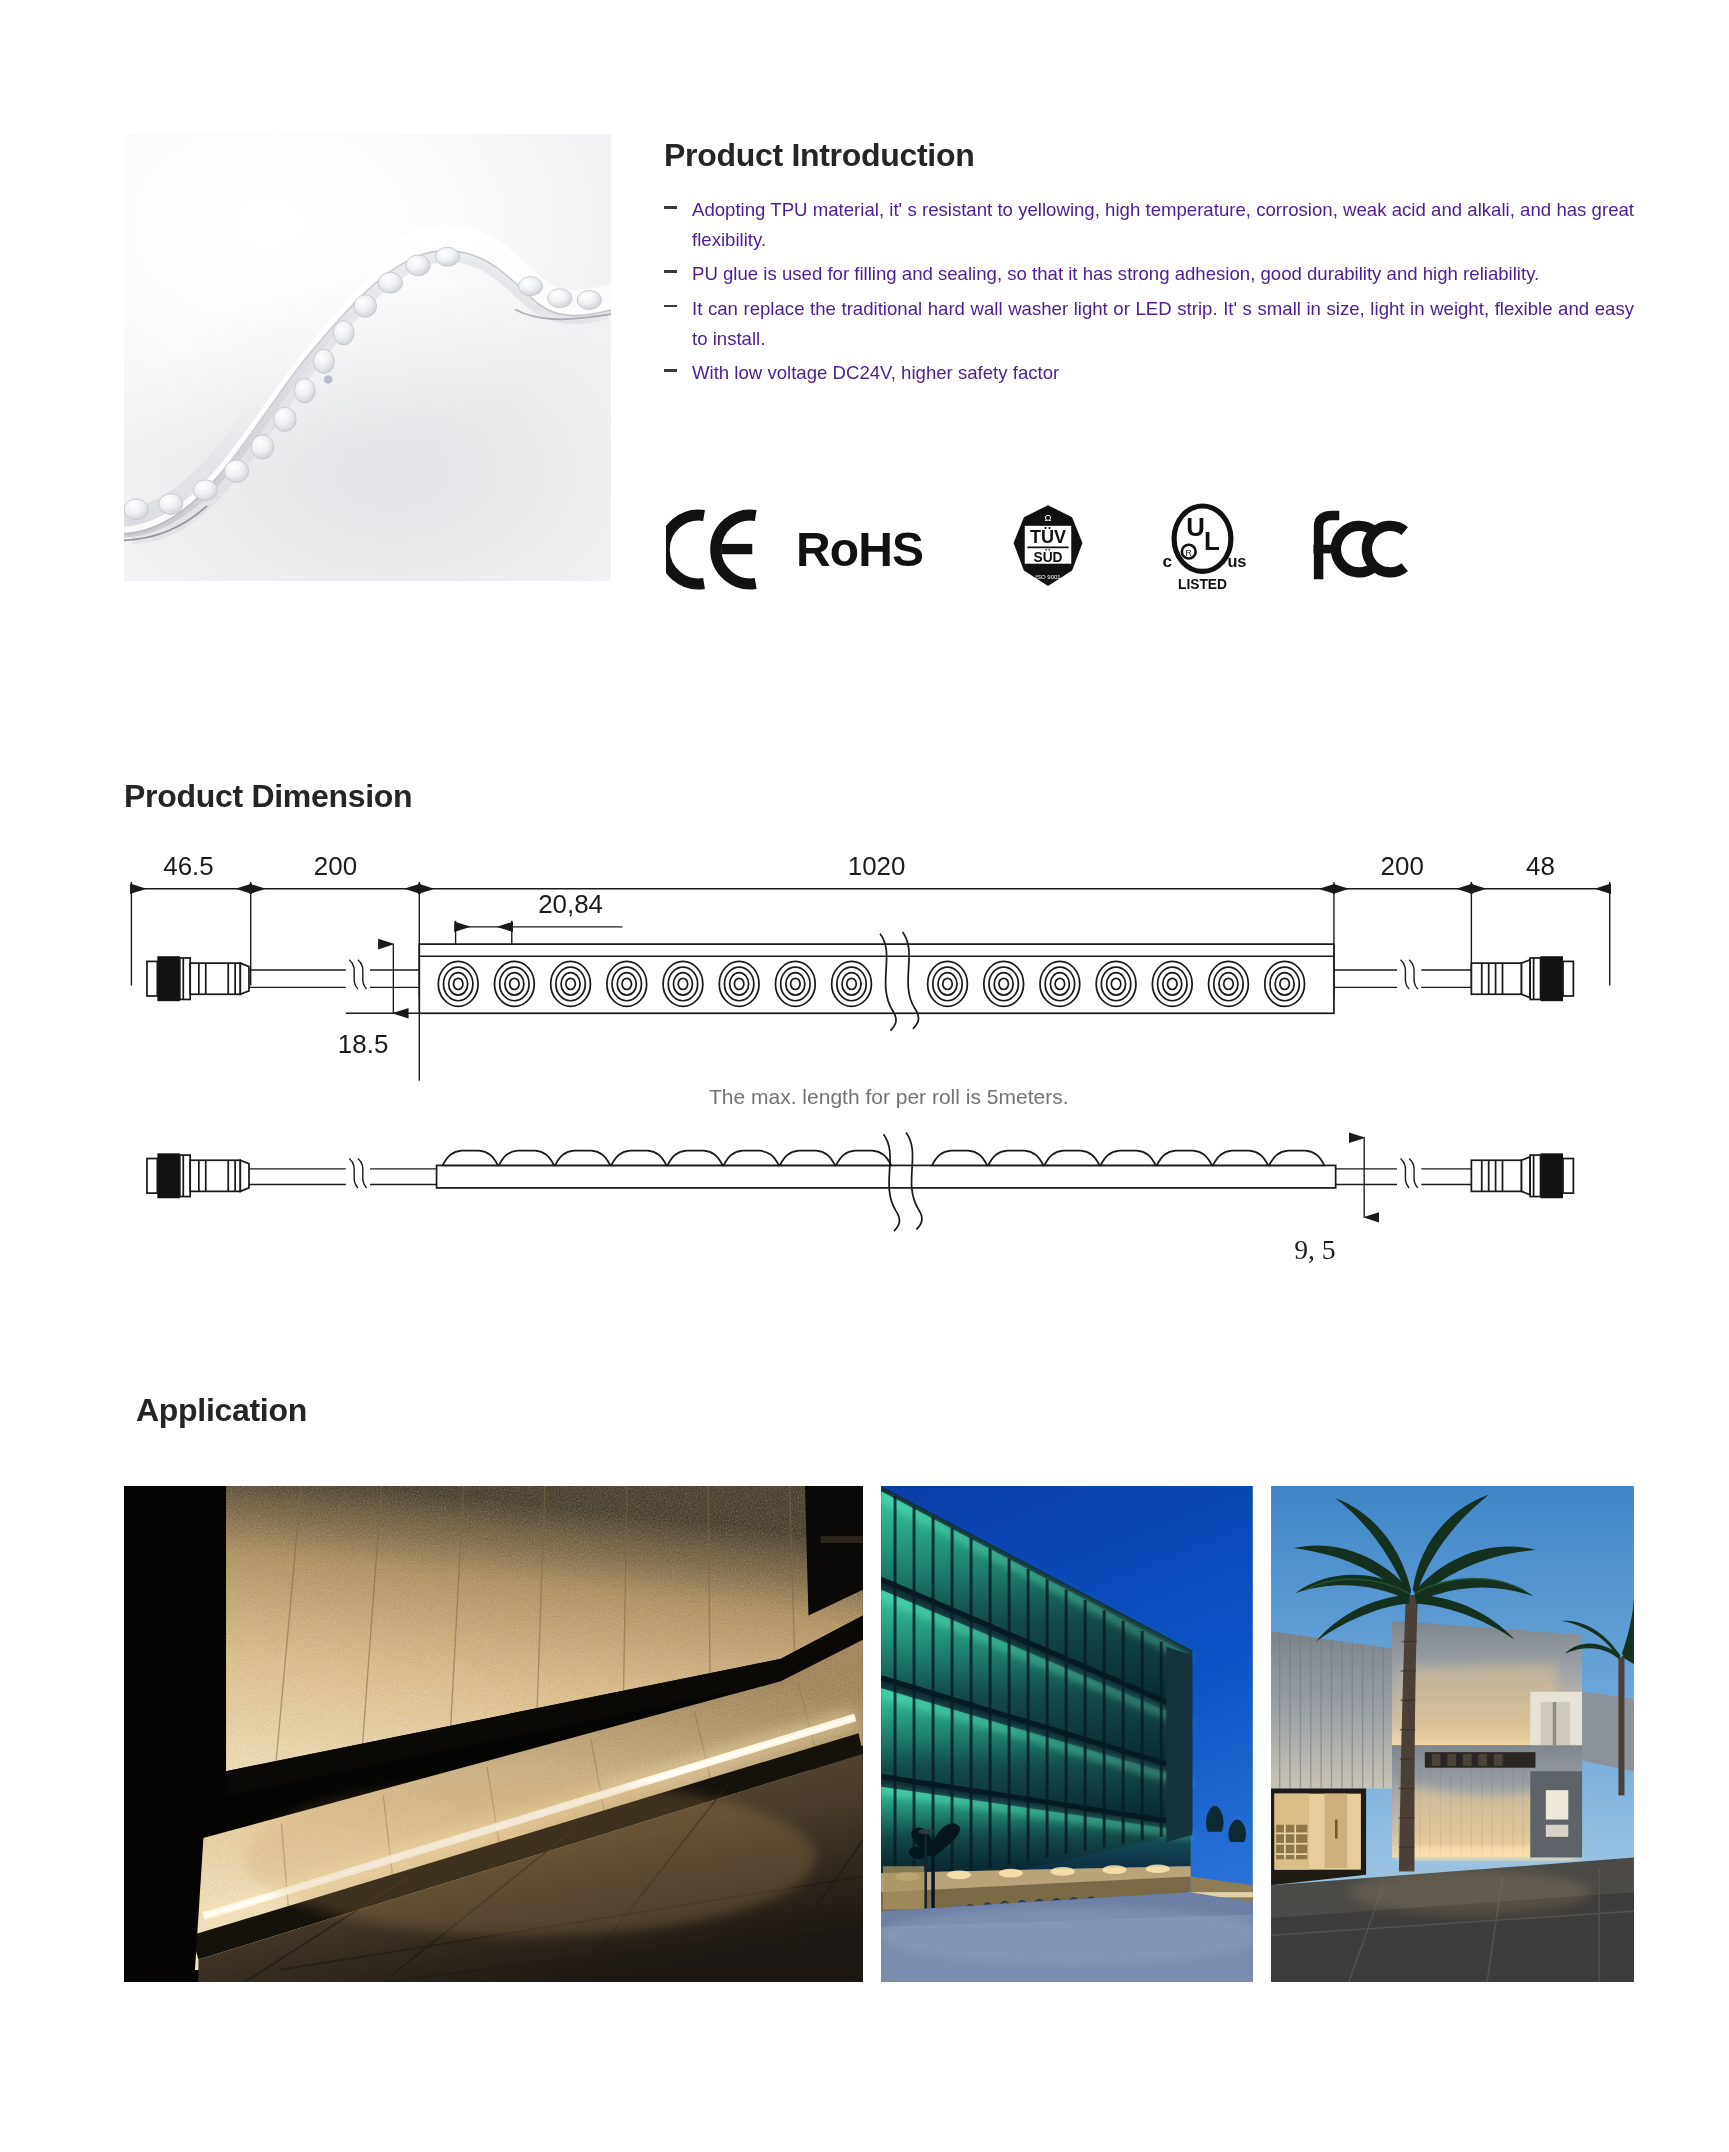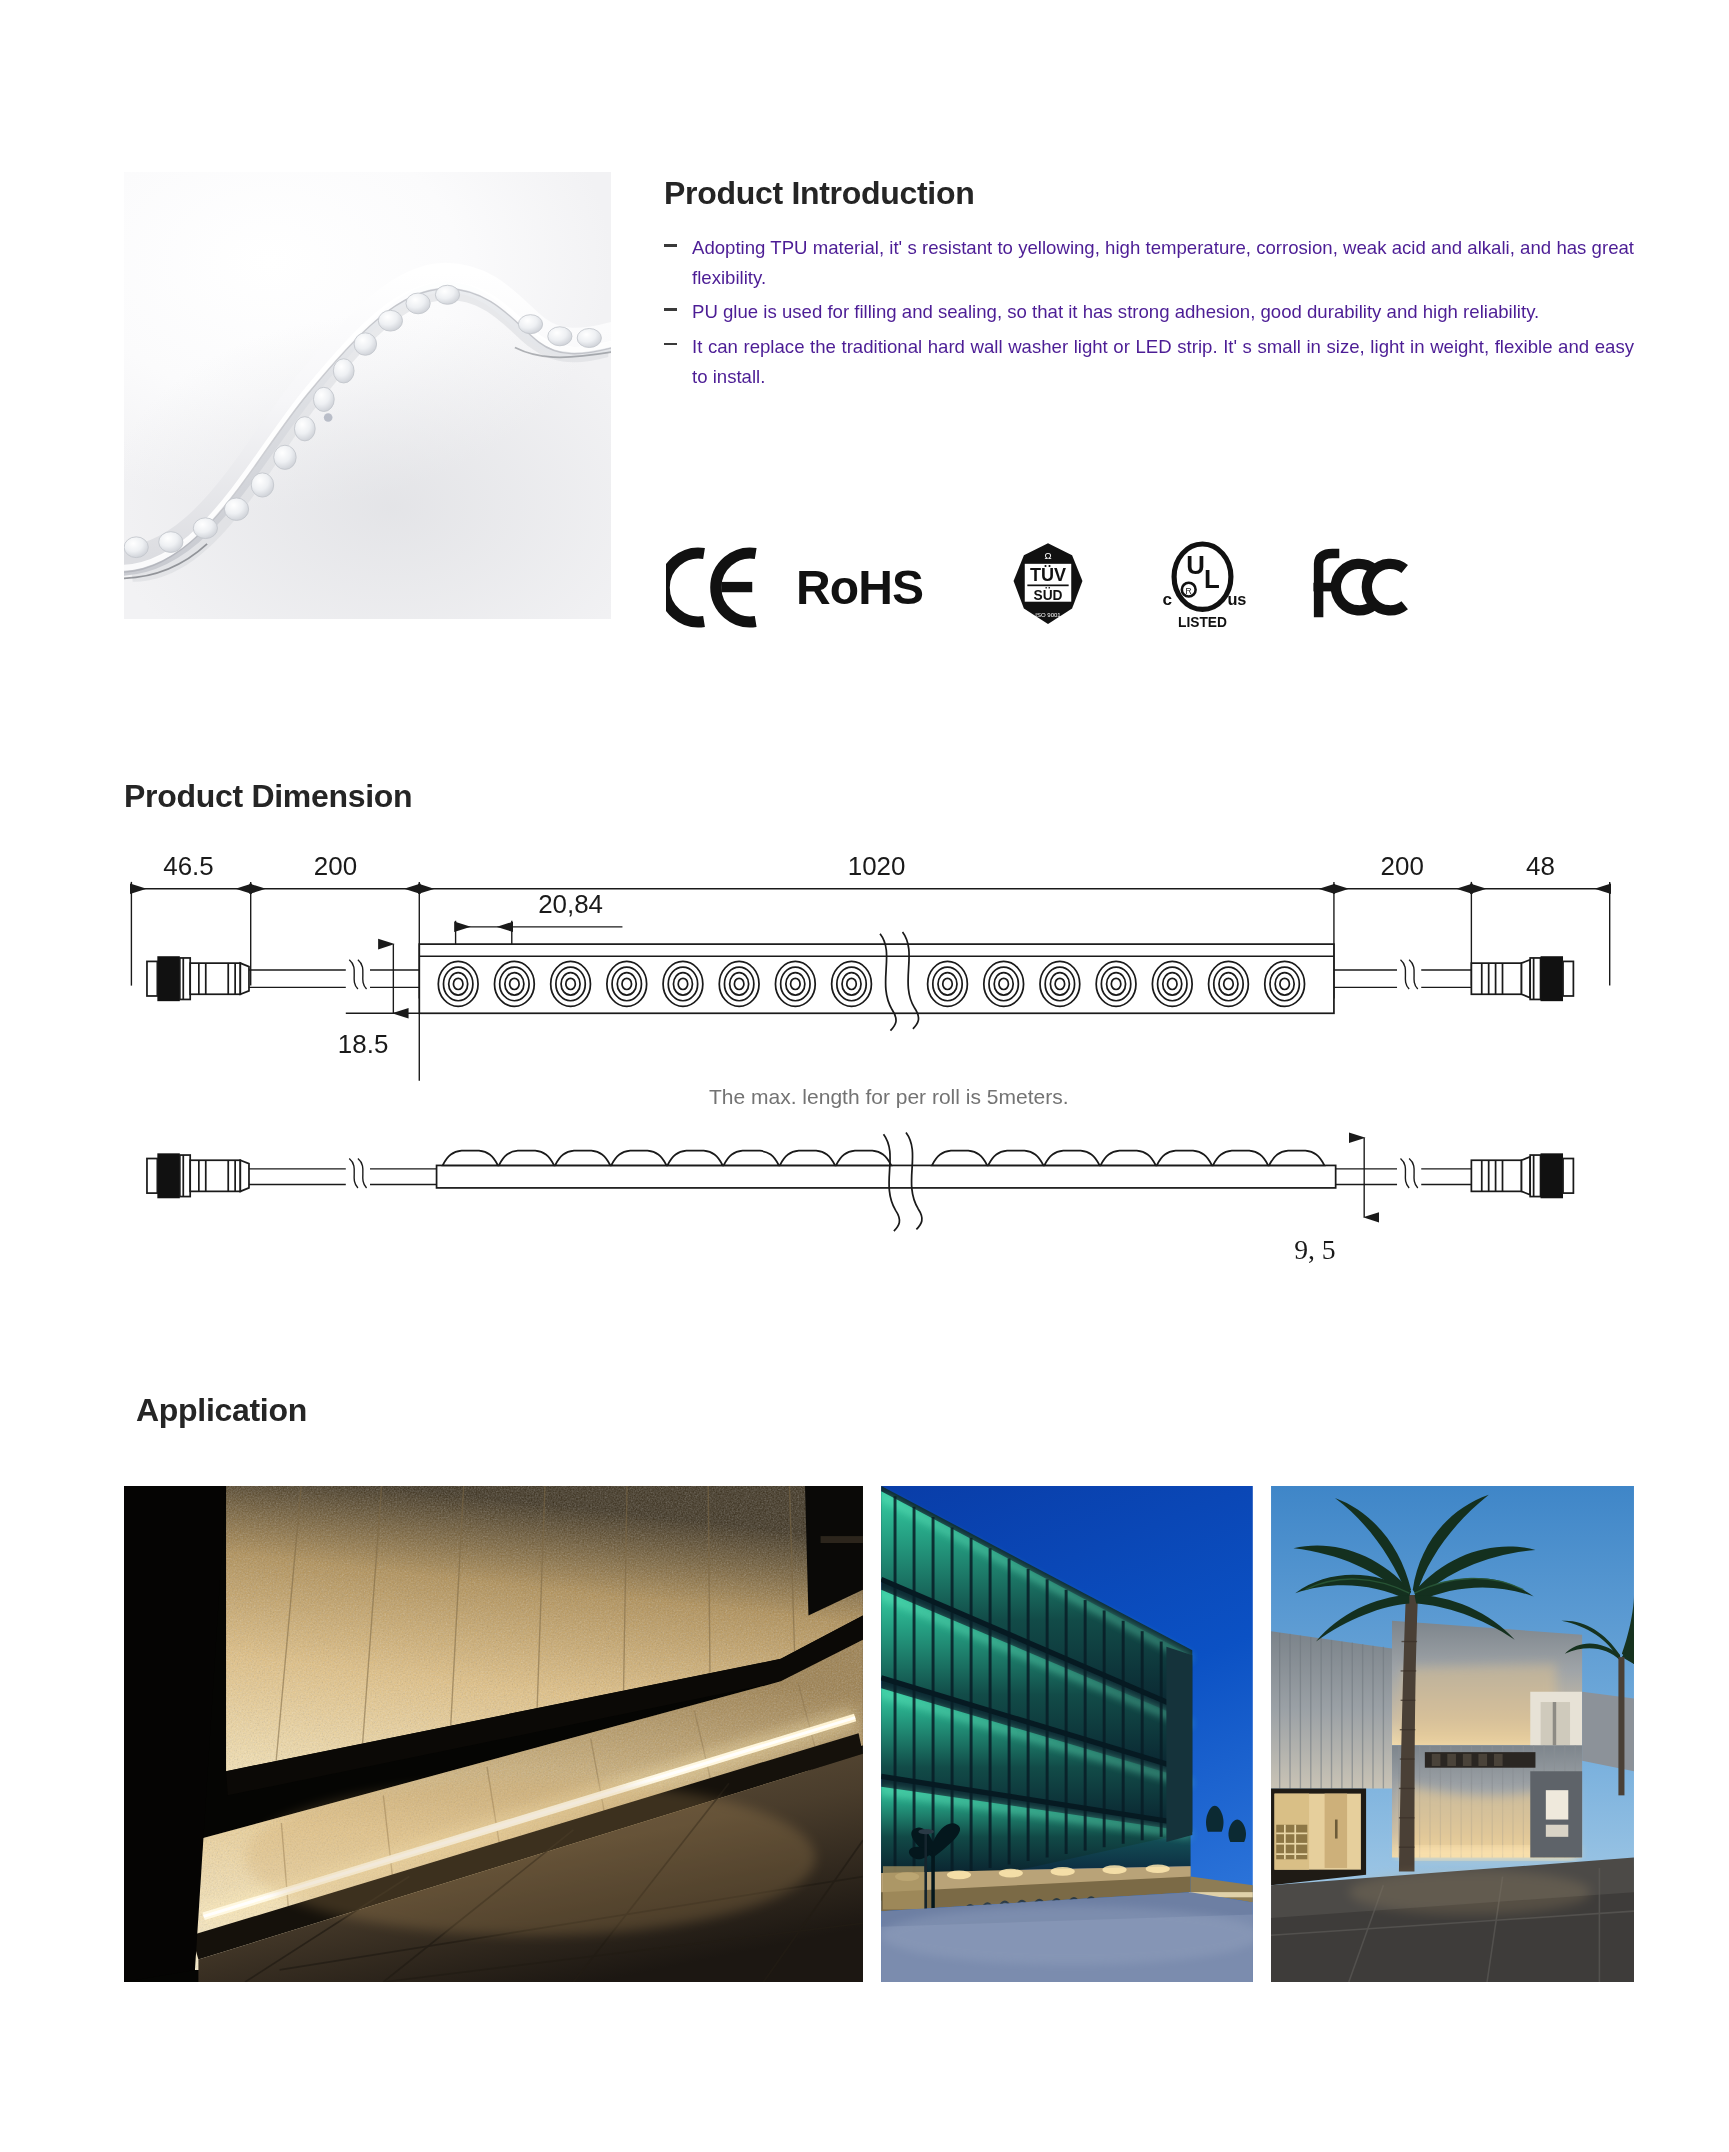--- a/index.html
+++ b/index.html
@@ -7,21 +7,21 @@
   body {
     width:1729px; height:2152px;
     background:#ffffff;
     font-family:"Liberation Sans", sans-serif;
     color:#2b2b2b;
     position:relative;
     overflow:hidden;
   }
 
   
-  #intro-section { position:absolute; left:0; top:0; width:1729px; height:605px;margin-top:38px; }
+  #intro-section { position:absolute; left:0; top:0; width:1729px; height:605px; }
 
   #product-photo {
     position:absolute; left:124px; top:134px; width:487px; height:447px;
     background:
       radial-gradient(ellipse 70% 55% at 30% 20%, #ffffff 0%, #fbfbfc 55%, #f2f2f4 100%);
     overflow:hidden;
   }
   #product-photo .shadowcast {
     position:absolute; inset:0;
     background:radial-gradient(ellipse 95% 70% at 55% 75%, rgba(216,217,221,0.55) 0%, rgba(255,255,255,0) 62%);
@@ -155,20 +155,24 @@
       <span class="dash"></span>
       <span class="btext">Adopting TPU material, it' s resistant to yellowing, high temperature, corrosion, weak acid and alkali, and has great flexibility.</span>
     </div>
     <div class="bullet">
       <span class="dash"></span>
       <span class="btext">PU glue is used for filling and sealing, so that it has strong adhesion, good durability and high reliability.</span>
     </div>
     <div class="bullet">
       <span class="dash"></span>
       <span class="btext">It can replace the traditional hard wall washer light or LED strip. It' s small in size, light in weight, flexible and easy to install.</span>
+    </div>
+    <div class="bullet nojust">
+      <span class="dash"></span>
+      <span class="btext">With low voltage DC24V, higher safety factor</span>
     </div>
   </div>
 
   <div id="certs">
 
     <div class="cert" id="cert-ce">
       <svg width="95" height="99" viewBox="0 0 110 115">
         <path d="M44 18 A40 40 0 1 0 44 97" stroke="#111" stroke-width="13" fill="none"></path>
         <path d="M104 18 A40 40 0 1 0 104 97" stroke="#111" stroke-width="13" fill="none"></path>
         <rect x="64" y="51" width="36" height="12" fill="#111"></rect>

